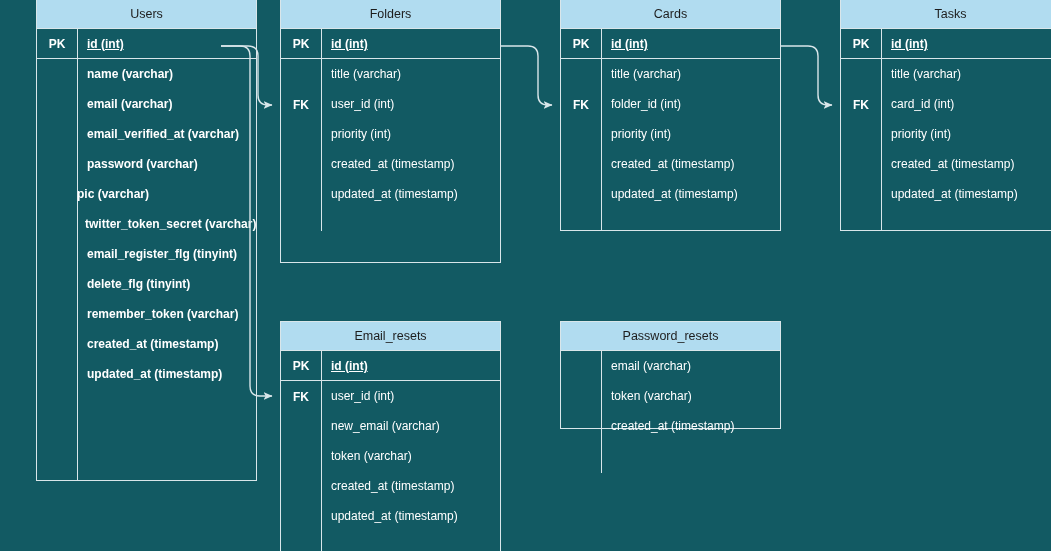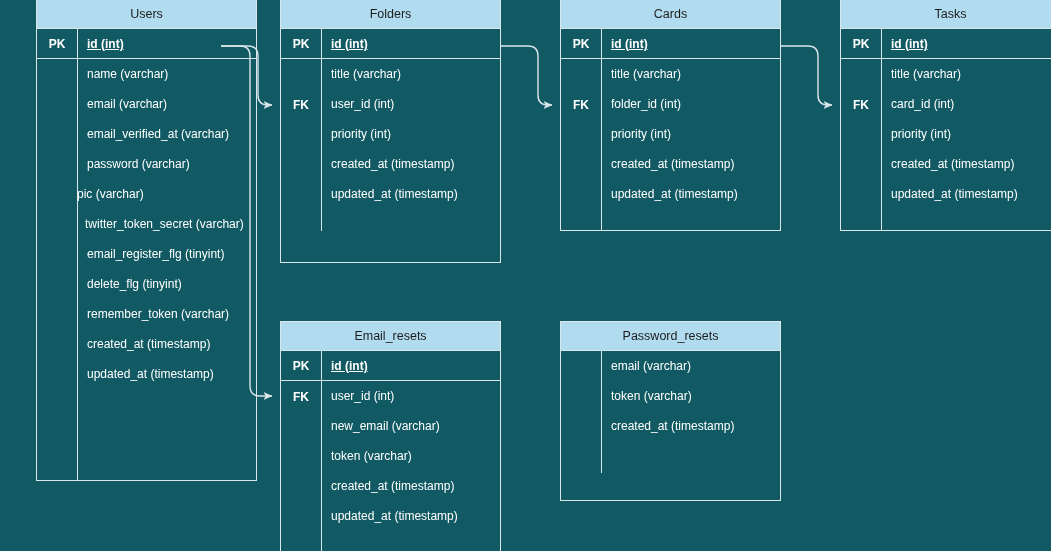--- a/index.html
+++ b/index.html
@@ -117,21 +117,21 @@
 <div id="canvas">
 
   <div class="entity" style="left:0px; top:-1px; width:221px; height:482px;margin-left:36px;">
     <div class="entity-header">Users</div>
     <div class="entity-body" style="height:452px;">
       <div class="gutter-line" style="left:40px;"></div>
       <div class="row pk-row">
         <div class="keycell" style="width:40px;">PK</div>
         <div class="fieldcell">id (int)</div>
       </div>
-      <div class="field-list" style="margin-left:40px; padding-top:0px;">
+      <div class="field-list" style="margin-left:40px; padding-top:0px;font-weight:bold;">
         <div class="field-row" style="padding-left:10px;">name (varchar)</div>
         <div class="field-row" style="padding-left:10px;">email (varchar)</div>
         <div class="field-row" style="padding-left:10px;">email_verified_at (varchar)</div>
         <div class="field-row" style="padding-left:10px;">password (varchar)</div>
         <div class="field-row" style="">pic (varchar)</div>
         <div class="field-row" style="padding-left:8px;">twitter_token_secret (varchar)</div>
         <div class="field-row" style="padding-left:10px;">email_register_flg (tinyint)</div>
         <div class="field-row" style="padding-left:10px;">delete_flg (tinyint)</div>
         <div class="field-row" style="padding-left:10px;">remember_token (varchar)</div>
         <div class="field-row" style="padding-left:10px;">created_at (timestamp)</div>
@@ -209,21 +209,21 @@
       <div class="field-list" style="margin-left:40px;">
         <div class="field-row" style="padding-left:10px;">user_id (int)</div>
         <div class="field-row" style="padding-left:10px;">new_email (varchar)</div>
         <div class="field-row" style="padding-left:10px;">token (varchar)</div>
         <div class="field-row" style="padding-left:10px;">created_at (timestamp)</div>
         <div class="field-row" style="padding-left:10px;">updated_at (timestamp)</div>
       </div>
     </div>
   </div>
 
-  <div class="entity" style="left:560px; top:321px; width:221px; height:180px;text-align:right;">
+  <div class="entity" style="left:560px; top:321px; width:221px; height:108px;text-align:right;">
     <div class="entity-header">Password_resets</div>
     <div class="entity-body" style="height:122px;">
       <div class="gutter-line" style="left:40px;"></div>
       <div class="field-list" style="margin-left:40px;">
         <div class="field-row" style="padding-left:10px;">email (varchar)</div>
         <div class="field-row" style="padding-left:10px;">token (varchar)</div>
         <div class="field-row" style="padding-left:10px;">created_at (timestamp)</div>
       </div>
     </div>
   </div>

